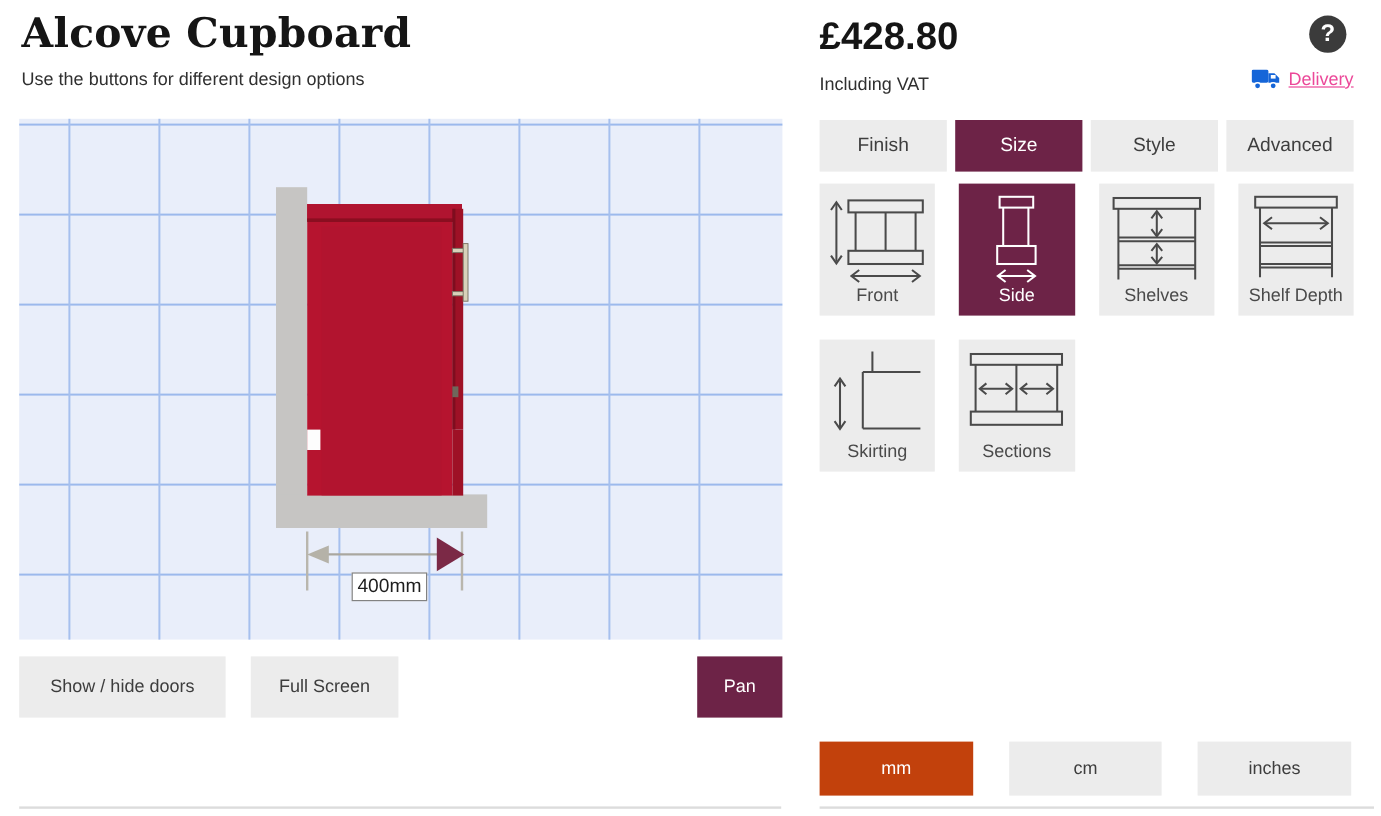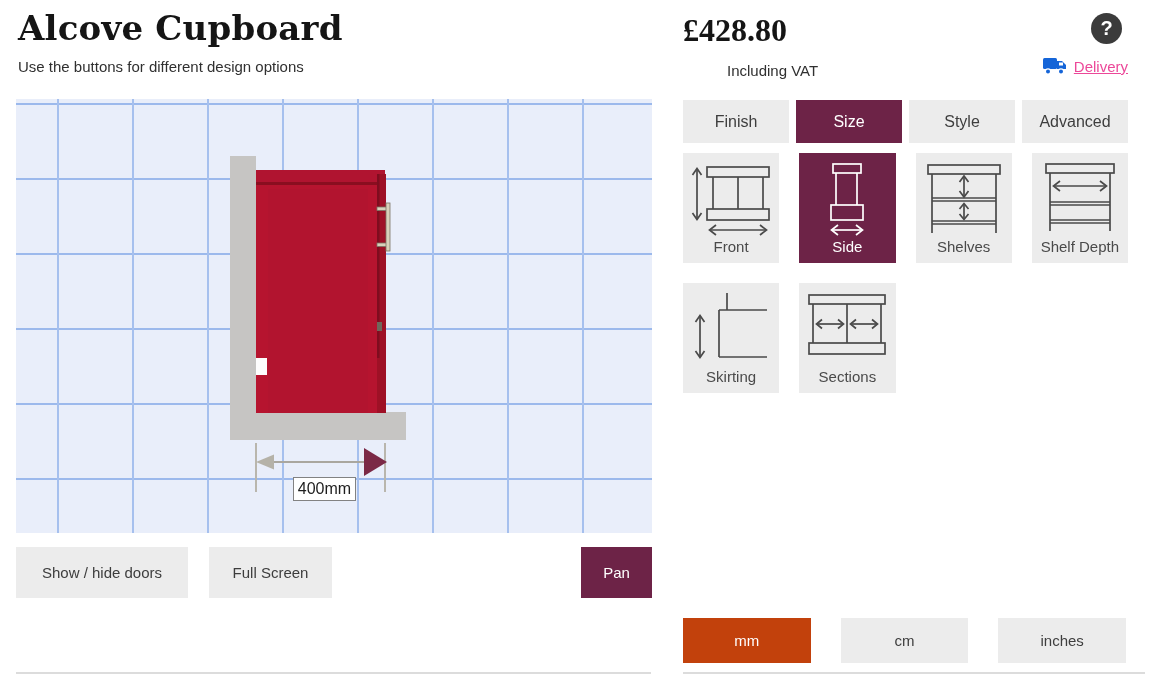--- a/index.html
+++ b/index.html
@@ -33,23 +33,23 @@
   .vbtn.b1 { left:193px; width:123px; }
   .vbtn.b2 { left:565px; width:71px; }
   .vbtn[data-selected="true"] { background:#6d2347; color:#fff; }
 
   .divider { position:absolute; top:672px; height:2px; background:#dcdcdc; }
   .divider.dl { left:16px; width:635px; }
   .divider.dr { left:683px; width:462px; }
 
   
   .right-col { position:absolute; left:683px; top:0; width:445px; height:680px; }
-  .price { position:absolute; left:0; top:12px; font-family:Liberation Serif, serif;
+  .price { position:absolute; left:0; top:12px; font-family:Liberation Sans, sans-serif;
            font-weight:700; font-size:32px; color:#151515; }
-  .vat-note { position:absolute; left:0; top:62px; font-size:15px; color:#303030;margin-left:44px; }
+  .vat-note { position:absolute; left:0; top:62px; font-size:15px; color:#303030; }
 
   .help-btn { position:absolute; top:13px; right:6px; width:31px; height:31px; border-radius:50%;
               background:#3b3b3b; color:#fff; border:none; font-weight:700; font-size:20px;
               line-height:31px; text-align:center; cursor:pointer;
               font-family:"Liberation Sans", sans-serif; }
   .delivery { position:absolute; top:58px; right:0; display:flex; align-items:center; gap:7px;
               text-decoration:none; cursor:pointer; }
   .delivery .lbl { font-size:15px; color:#ec4899; text-decoration:underline; }
 
   .tabs { position:absolute; left:0; top:100px; width:445px; height:43px;

